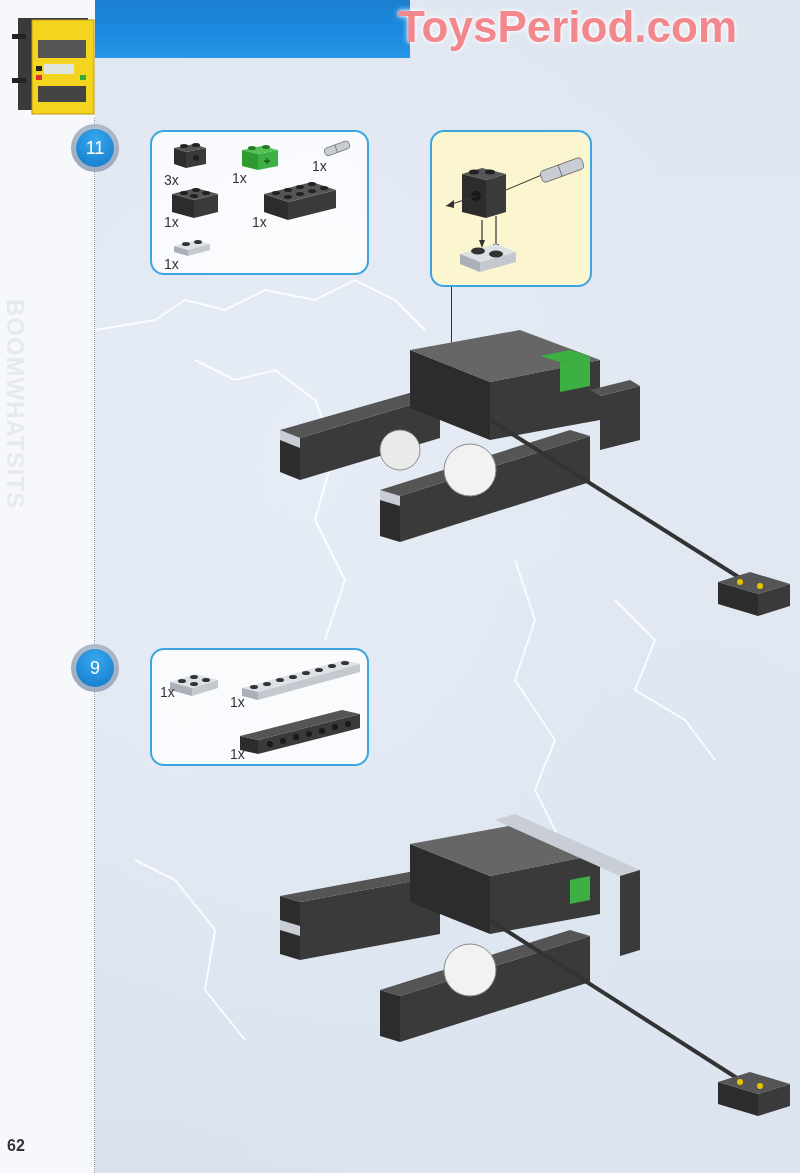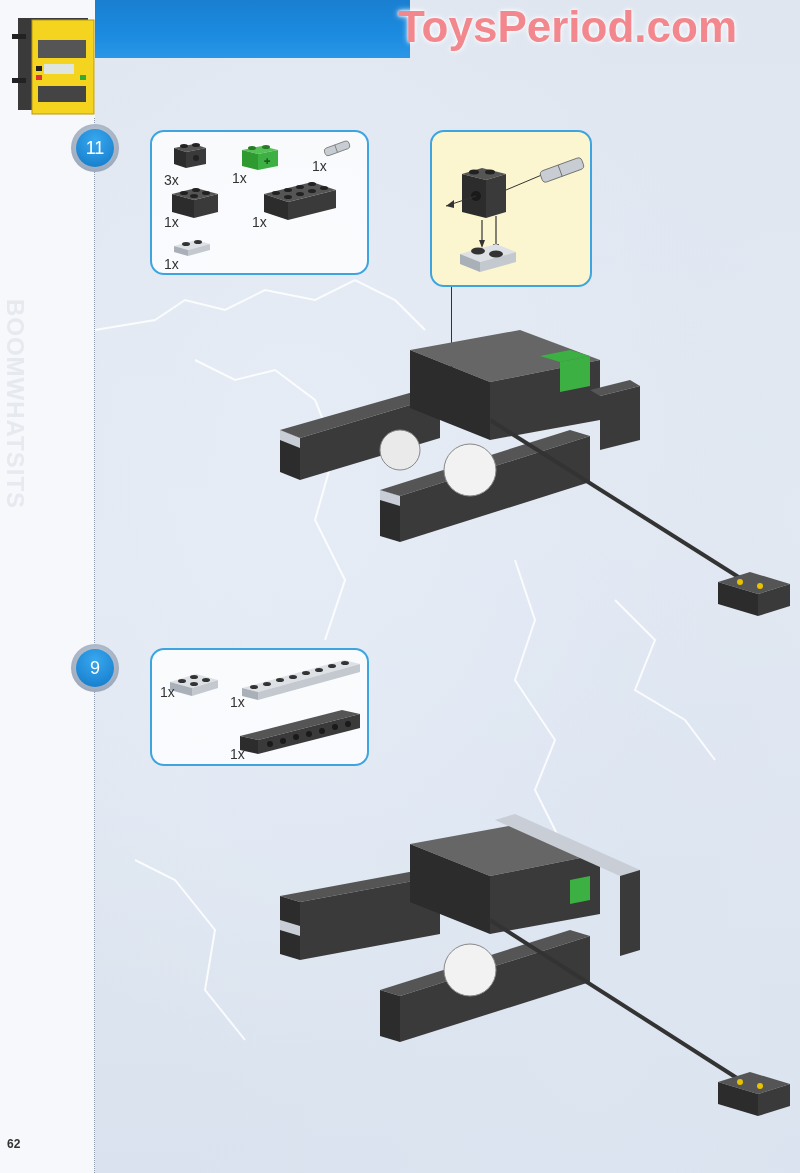--- a/index.html
+++ b/index.html
@@ -17,21 +17,21 @@
     position: absolute; left: 94px; top: 118px; width: 0; height: 1055px;
     border-left: 1px dotted #8a96a8;
   }
   .side-text {
     position: absolute; left: -100px; top: 390px; width: 230px; height: 28px;
     transform: rotate(90deg);
     color: #e6e9ef; font-weight: bold; font-size: 24px; letter-spacing: 1px;
     text-align: center;
   }
   .page-no {
-    position: absolute; left: 7px; top: 1137px; font-size: 12px; font-weight: bold; color: #333;
+    position: absolute; left: 7px; top: 1137px; font-size: 16px; font-weight: bold; color: #333;
   }
   .main {
     position: absolute; left: 95px; top: 0; width: 705px; height: 1173px;
     background:
       radial-gradient(ellipse at 30% 40%, #e5ecf6 0%, transparent 60%),
       radial-gradient(ellipse at 70% 80%, #dde5f1 0%, transparent 60%),
       linear-gradient(180deg, #dfe6f0 0%, #e4eaf3 50%, #d9e2ee 100%);
   }
   .header-band {
     position: absolute; left: 95px; top: 0; width: 315px; height: 58px;

